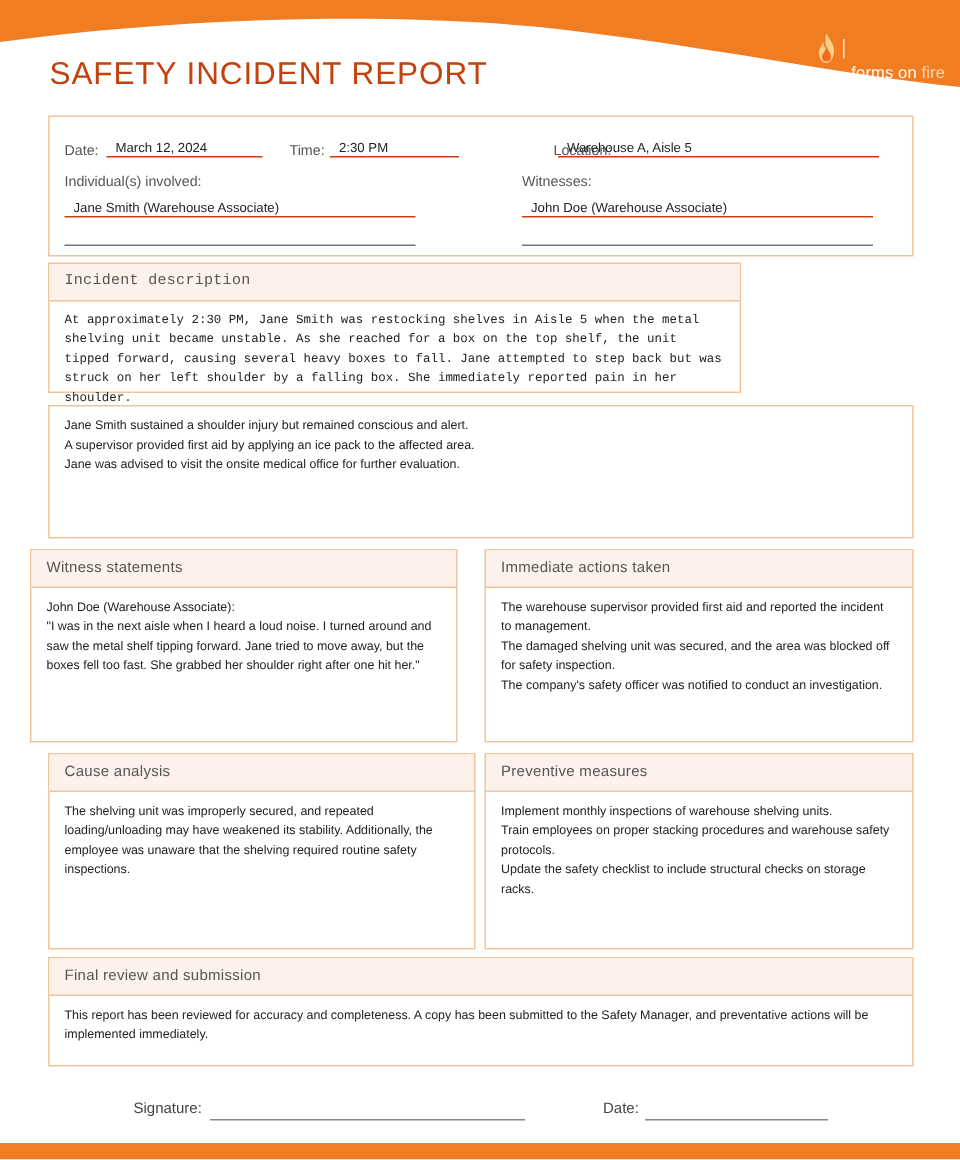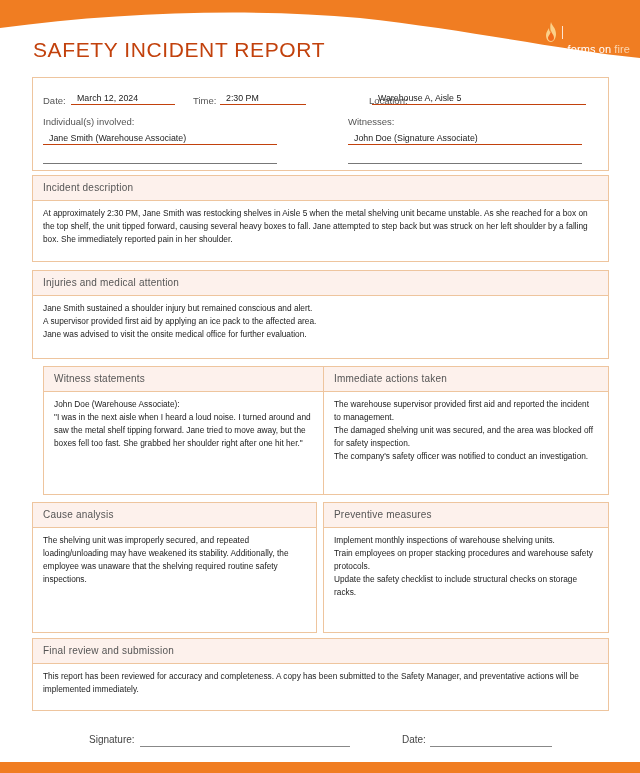--- a/index.html
+++ b/index.html
@@ -57,41 +57,40 @@
   <span class="field" style="left:187px; top:15px; width:86px;">2:30 PM</span>
 
   <span class="lbl" style="left:294px; top:17px;padding-left:42px;">Location:</span>
   <span class="field" style="left:339px; top:15px; width:214px;">Warehouse A, Aisle 5</span>
 
   <span class="lbl" style="left:10px; top:38px;">Individual(s) involved:</span>
   <span class="field" style="left:10px; top:55px; width:234px;">Jane Smith (Warehouse Associate)</span>
   <span class="uline" style="left:10px; top:85px; width:234px;"></span>
 
   <span class="lbl" style="left:315px; top:38px;">Witnesses:</span>
-  <span class="field" style="left:315px; top:55px; width:234px;">John Doe (Signature Associate)</span>
+  <span class="field" style="left:315px; top:55px; width:234px;">John Doe (Warehouse Associate)</span>
   <span class="uline" style="left:315px; top:85px; width:234px;"></span>
 </div>
 
-<div class="box" style="left:32px; top:175px; width:577px; height:87px;">
+<div class="box" style="left:32px; top:175px; width:462px; height:87px;font-family:Liberation Mono, monospace;">
   <div class="hdr">Incident description</div>
   <div class="body">
     <p>At approximately 2:30 PM, Jane Smith was restocking shelves in Aisle 5 when the metal shelving unit became unstable. As she reached for a box on the top shelf, the unit tipped forward, causing several heavy boxes to fall. Jane attempted to step back but was struck on her left shoulder by a falling box. She immediately reported pain in her shoulder.</p>
   </div>
 </div>
 
 <div class="box" style="left:32px; top:270px; width:577px; height:89px;">
-  <div class="hdr">Injuries and medical attention</div>
   <div class="body">
     <p>Jane Smith sustained a shoulder injury but remained conscious and alert.</p>
     <p>A supervisor provided first aid by applying an ice pack to the affected area.</p>
     <p>Jane was advised to visit the onsite medical office for further evaluation.</p>
   </div>
 </div>
 
-<div class="box" style="left:43px; top:366px; width:285px; height:129px;">
+<div class="box" style="left:20px; top:366px; width:285px; height:129px;">
   <div class="hdr">Witness statements</div>
   <div class="body">
     <p>John Doe (Warehouse Associate):</p>
     <p>"I was in the next aisle when I heard a loud noise. I turned around and saw the metal shelf tipping forward. Jane tried to move away, but the boxes fell too fast. She grabbed her shoulder right after one hit her."</p>
   </div>
 </div>
 
 <div class="box" style="left:323px; top:366px; width:286px; height:129px;">
   <div class="hdr">Immediate actions taken</div>
   <div class="body">

